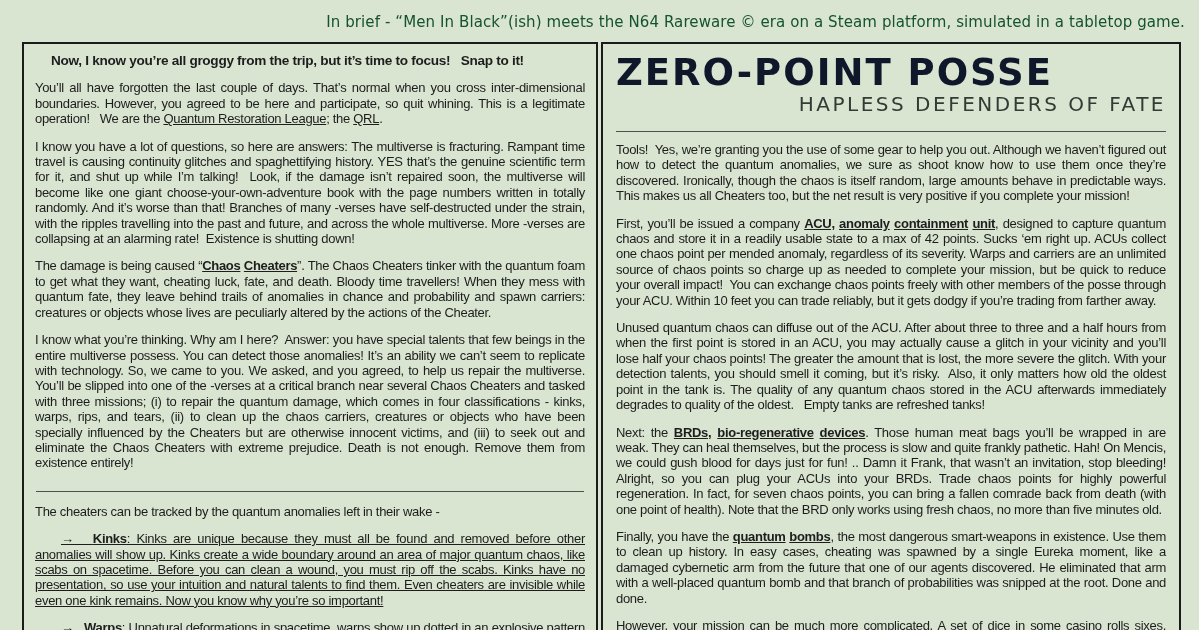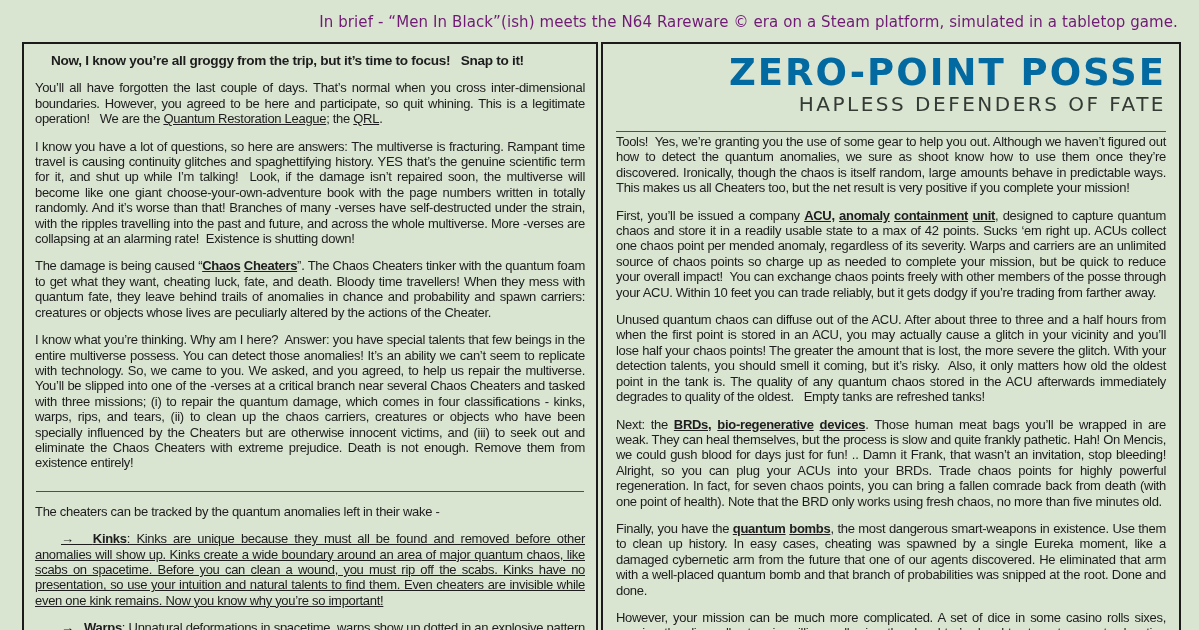--- a/index.html
+++ b/index.html
@@ -7,22 +7,22 @@
   body {
     width: 1199px; height: 630px;
     overflow: hidden;
     background: #d9e4d1;
     font-family: "Liberation Sans", sans-serif;
     color: #1d1d1d;
   }
   .page { position: relative; width: 1199px; height: 630px; }
 
   .header-note {
-    position: absolute; top: 13px; right: 21px;
-    font-size: 15px; letter-spacing: 0.1px; color: #701a75;
+    position: absolute; top: 13px; right: 14px;
+    font-size: 15px; letter-spacing: 0.1px; color: #14532d;
     font-family: "DejaVu Sans", sans-serif;
   }
 
   .panels {
     position: absolute; top: 42px; left: 22px;
     display: flex; gap: 3px;
   }
   .panel {
     border: 2px solid #1b1b1b;
     background: #d9e4d1;
@@ -51,44 +51,44 @@
 
   .divider {
     border: 0; border-top: 1px solid #4c514c;
     margin: 20px 1px 12px;
     height: 0;
   }
 
   
   .title {
     margin: 6px 0 0;
-    text-align: right;
+    text-align: left;
     font-family: "DejaVu Sans", sans-serif;
     font-weight: bold;
     font-size: 37px;
     line-height: 38px;
     letter-spacing: 2px;
     text-transform: uppercase;
-    color: #0369a1;
+    color: #0f172a;
     white-space: nowrap;
   }
   .subtitle {
     margin: 1px 0 16px;
     text-align: right;
     font-family: "DejaVu Sans", sans-serif;
     font-weight: normal;
     font-size: 20px;
     line-height: 22px;
     letter-spacing: 2.5px;
     text-transform: uppercase;
     color: #343a34;
     white-space: nowrap;
   }
   .title-divider { margin: 8px 0 1px; }
-  .panel.right .content p:first-child { margin-top: 2px; }
+  .panel.right .content p:first-child { margin-top: 10px; }
 </style>
 </head>
 <body>
 
 <div class="page">
 
   <div class="header-note">In brief -  “Men In Black”(ish) meets the N64 Rareware © era on a Steam platform, simulated in a tabletop game.</div>
 
   <div class="panels">
 

